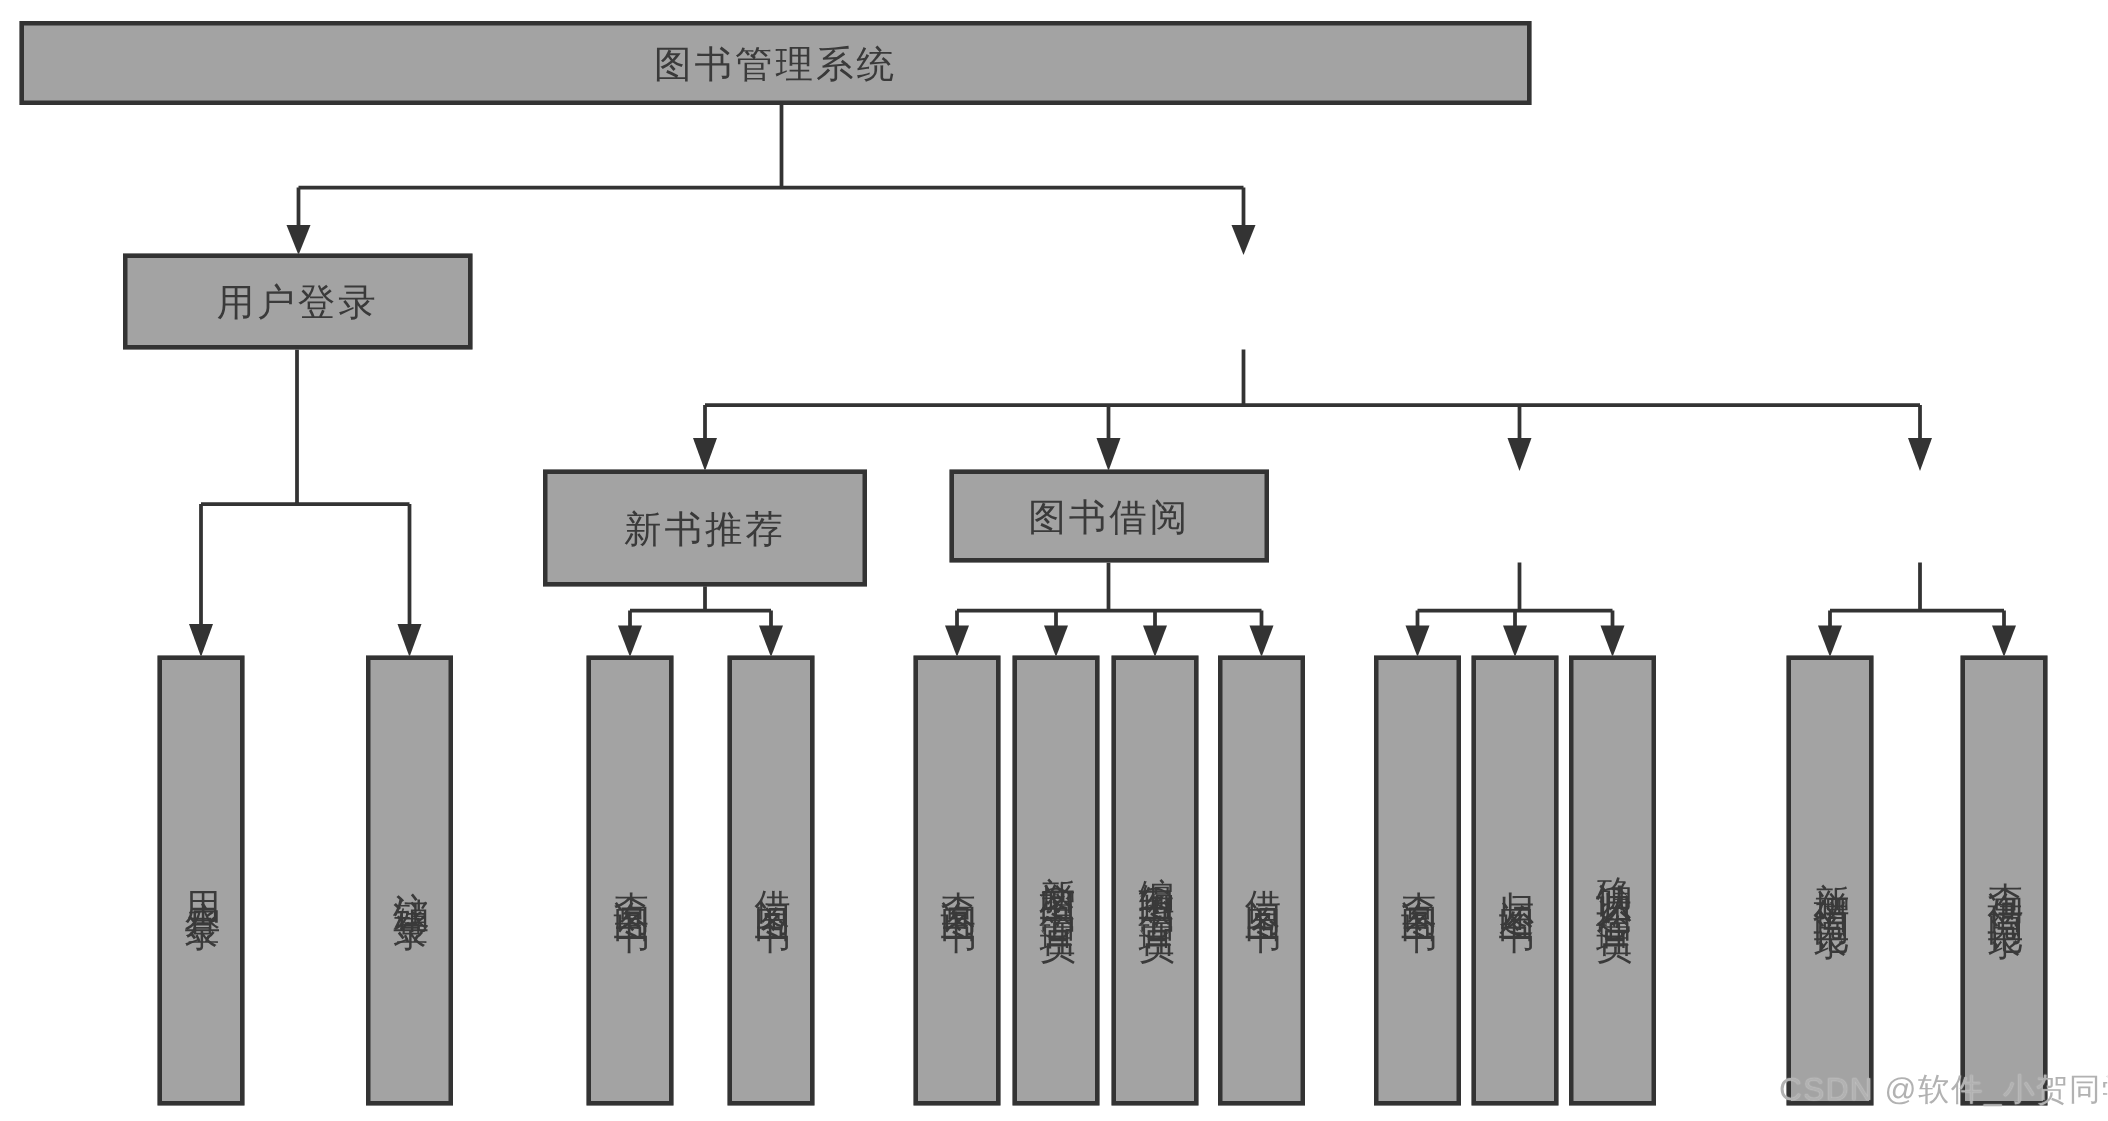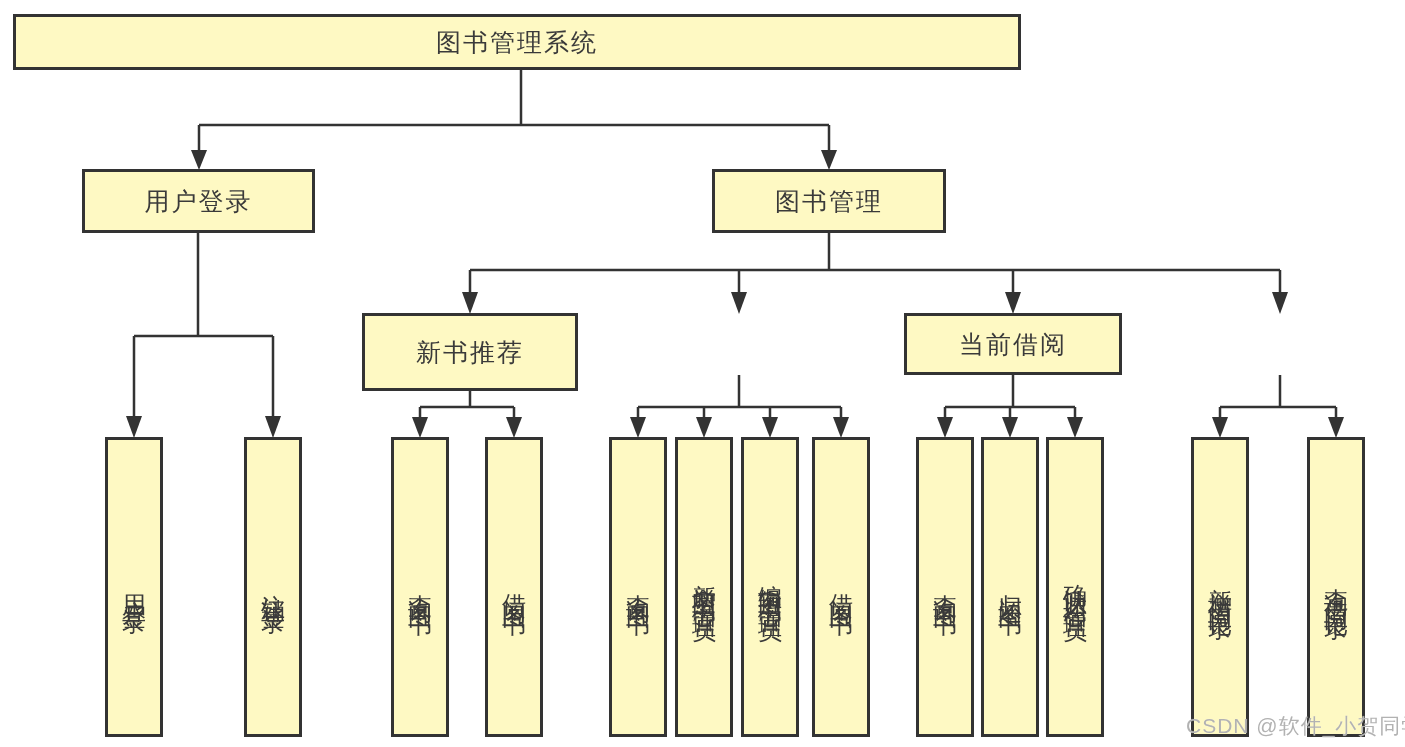--- a/index.html
+++ b/index.html
@@ -19,21 +19,21 @@
     position: absolute;
     left: 0;
     top: 0;
     width: 1405px;
     height: 747px;
   }
   .node {
     position: absolute;
     box-sizing: border-box;
     border: 3px solid #333333;
-    background: #fef9c3;
+    background: #a3a3a3;
     display: flex;
     align-items: center;
     justify-content: center;
     color: #3a3a3a;
   }
   .h-node span {
     font-size: 25px;
     letter-spacing: 2px;
     white-space: nowrap;
   }
@@ -124,29 +124,26 @@
     </g>
   </svg>
 
   <div class="node h-node" style="left:13px; top:14px; width:1008px; height:56px;">
     <span>图书管理系统</span>
   </div>
 
   <div class="node h-node" style="left:82px; top:169px; width:233px; height:64px;">
     <span>用户登录</span>
   </div>
-  <div class="node h-node" style="left:712px; top:169px; width:234px; height:64px;">
-    <span>图书管理</span>
-  </div>
 
   <div class="node h-node" style="left:362px; top:313px; width:216px; height:78px;">
     <span>新书推荐</span>
   </div>
-  <div class="node h-node" style="left:904px; top:313px; width:218px; height:62px;">
-    <span>当前借阅</span>
+  <div class="node h-node" style="left:633px; top:313px; width:213px; height:62px;">
+    <span>图书借阅</span>
   </div>
 
   <div class="node v-node" style="left:105px; top:437px; width:58px; height:300px;">
     <span>用户登录</span>
   </div>
   <div class="node v-node" style="left:244px; top:437px; width:58px; height:300px;">
     <span>注销登录</span>
   </div>
 
   <div class="node v-node" style="left:391px; top:437px; width:58px; height:300px;">

